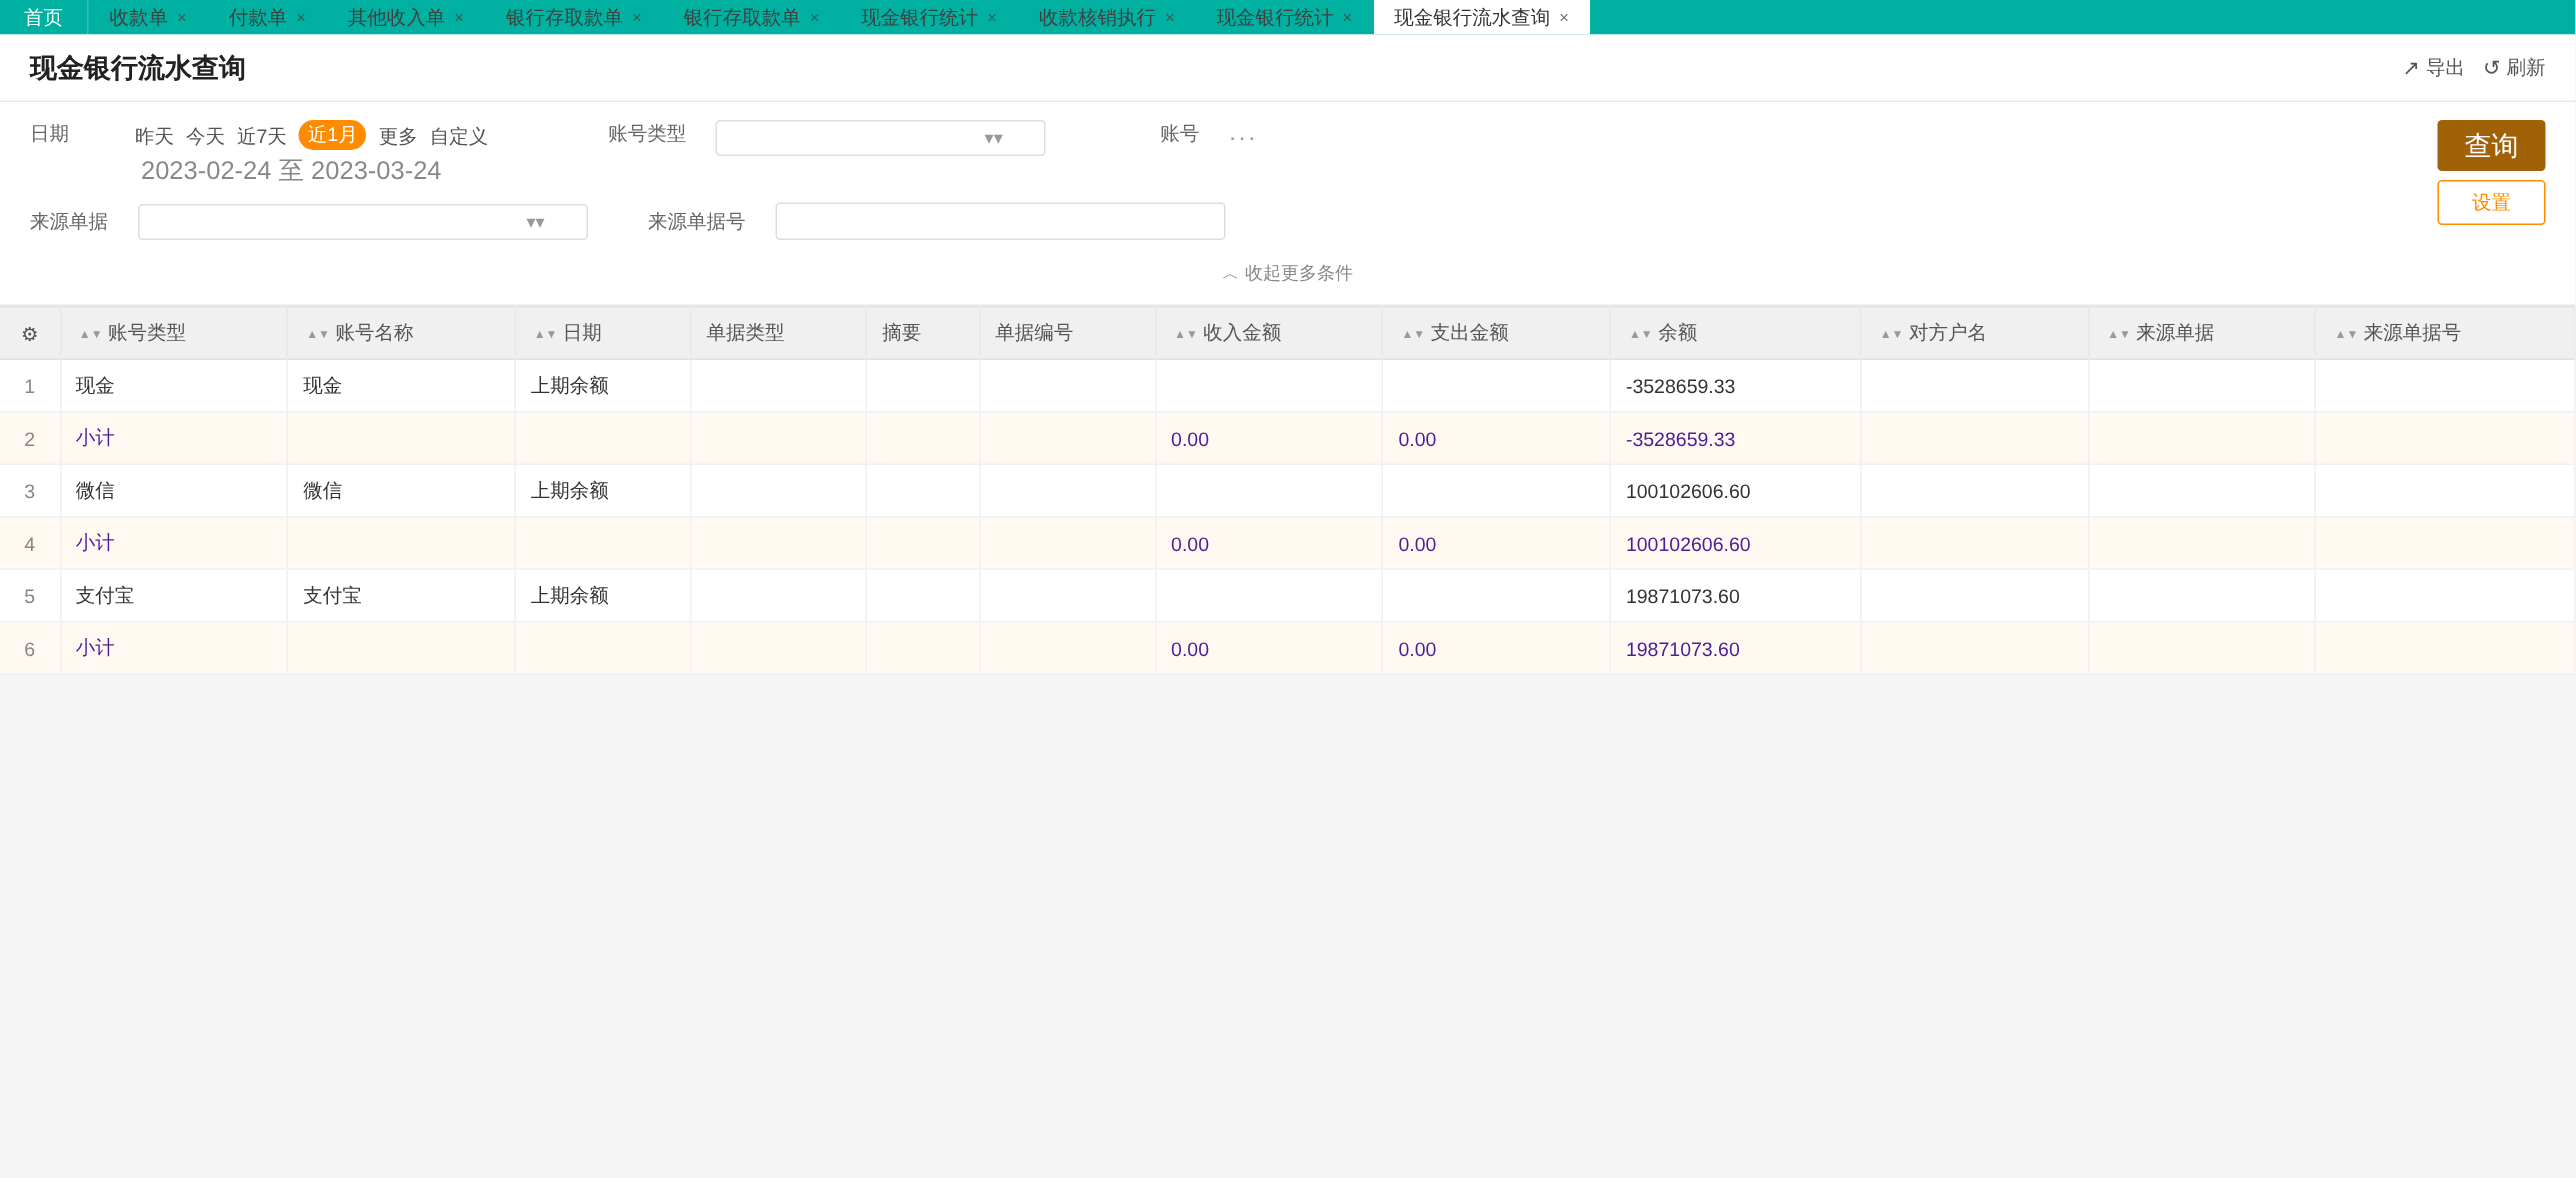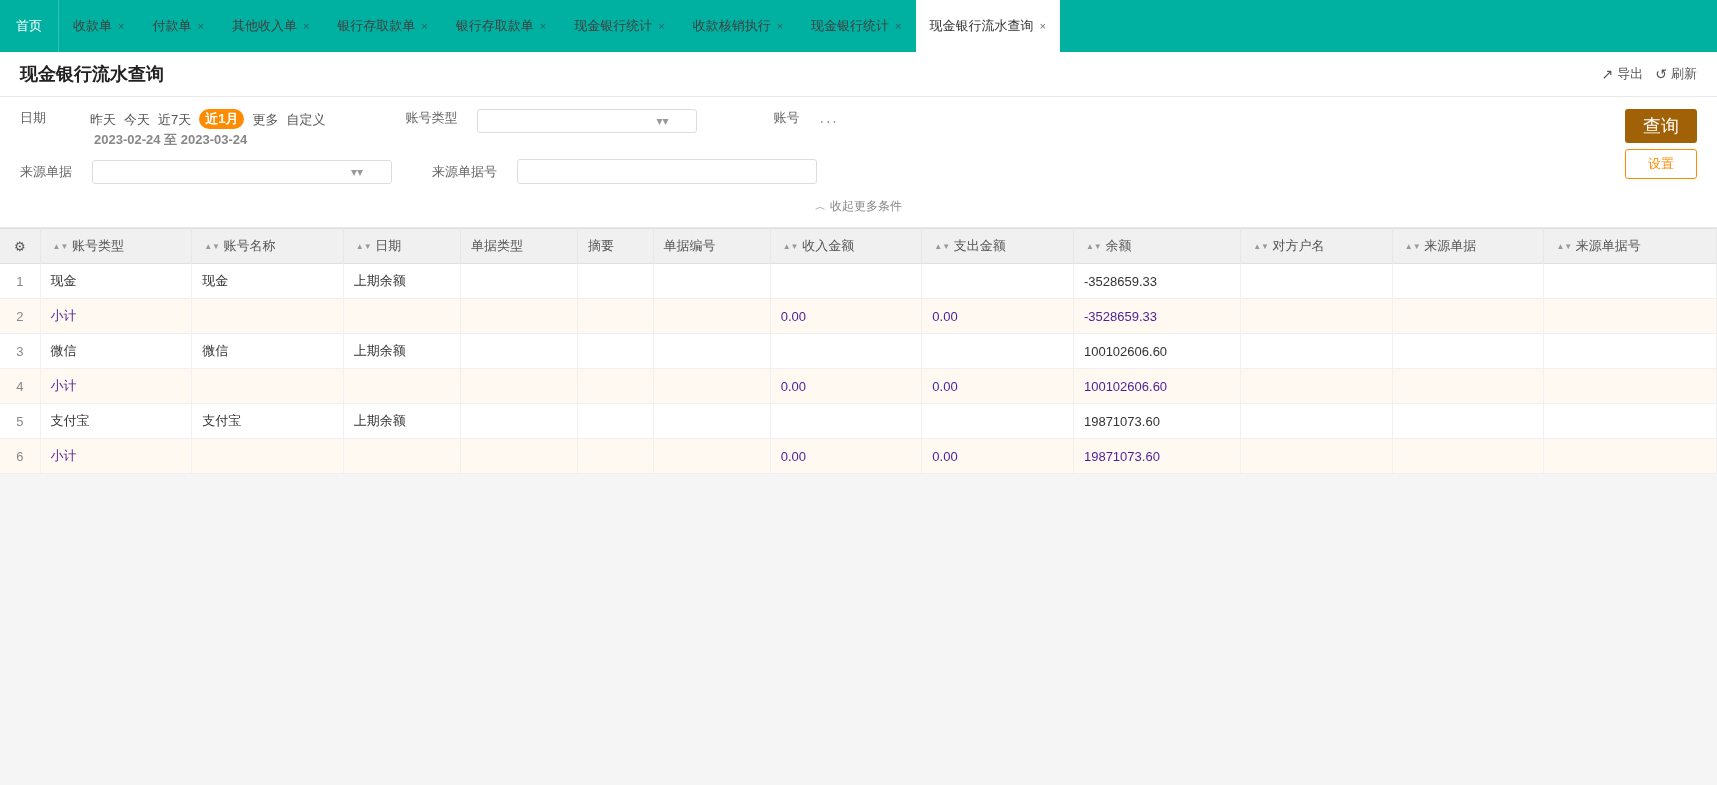--- a/index.html
+++ b/index.html
@@ -3,21 +3,21 @@
   <meta charset="utf-8">
   <style>
     * { box-sizing: border-box; margin: 0; padding: 0; font-family: 'Microsoft YaHei', Arial, sans-serif; }
     body { background: #f5f5f5; font-size: 13px; color: #333; }
 
     
     .top-nav {
       background: #00b0a0;
       display: flex;
       align-items: stretch;
-      height: 52px;
+      height: 23px;
       overflow: hidden;
     }
     .nav-item {
       padding: 0 14px;
       display: flex;
       align-items: center;
       color: #404040;
       cursor: pointer;
       white-space: nowrap;
       font-size: 13px;
@@ -98,27 +98,25 @@
     .date-shortcut {
       color: #555;
       cursor: pointer;
       font-size: 13px;
     }
     .date-shortcut.active {
       background: #ff8c00;
       color: #fff;
       padding: 1px 6px;
       border-radius: 10px;
-      font-weight: bold;
     }
     .date-range-text {
       color: #888;
-      font-size: 13px;
+      font-size: 17px;
       margin-left: 4px;
-      font-weight: bold;
     }
     .filter-select {
       border: 1px solid #ddd;
       border-radius: 3px;
       padding: 4px 28px 4px 8px;
       font-size: 13px;
       color: #333;
       background: #fff;
       cursor: pointer;
       min-width: 180px;

